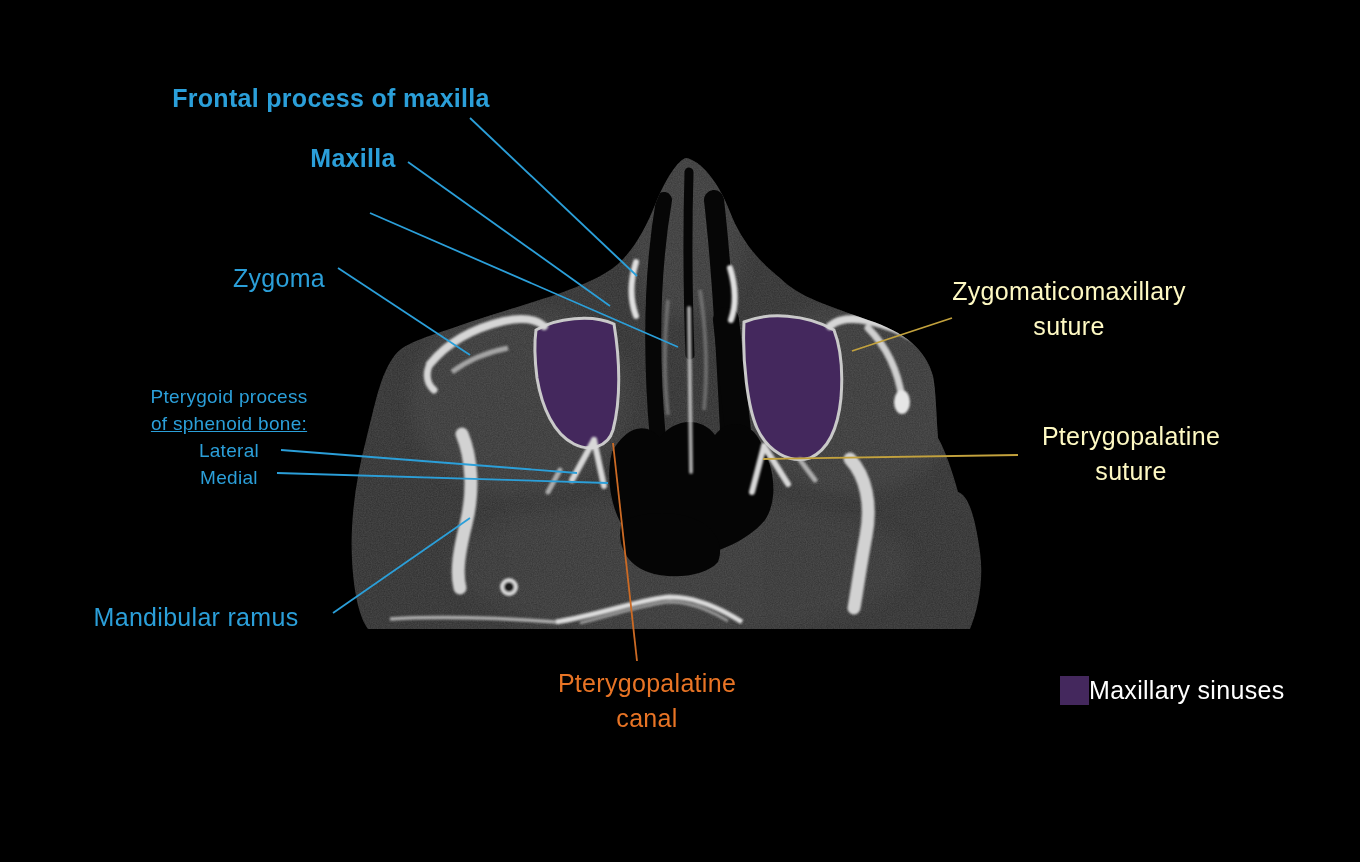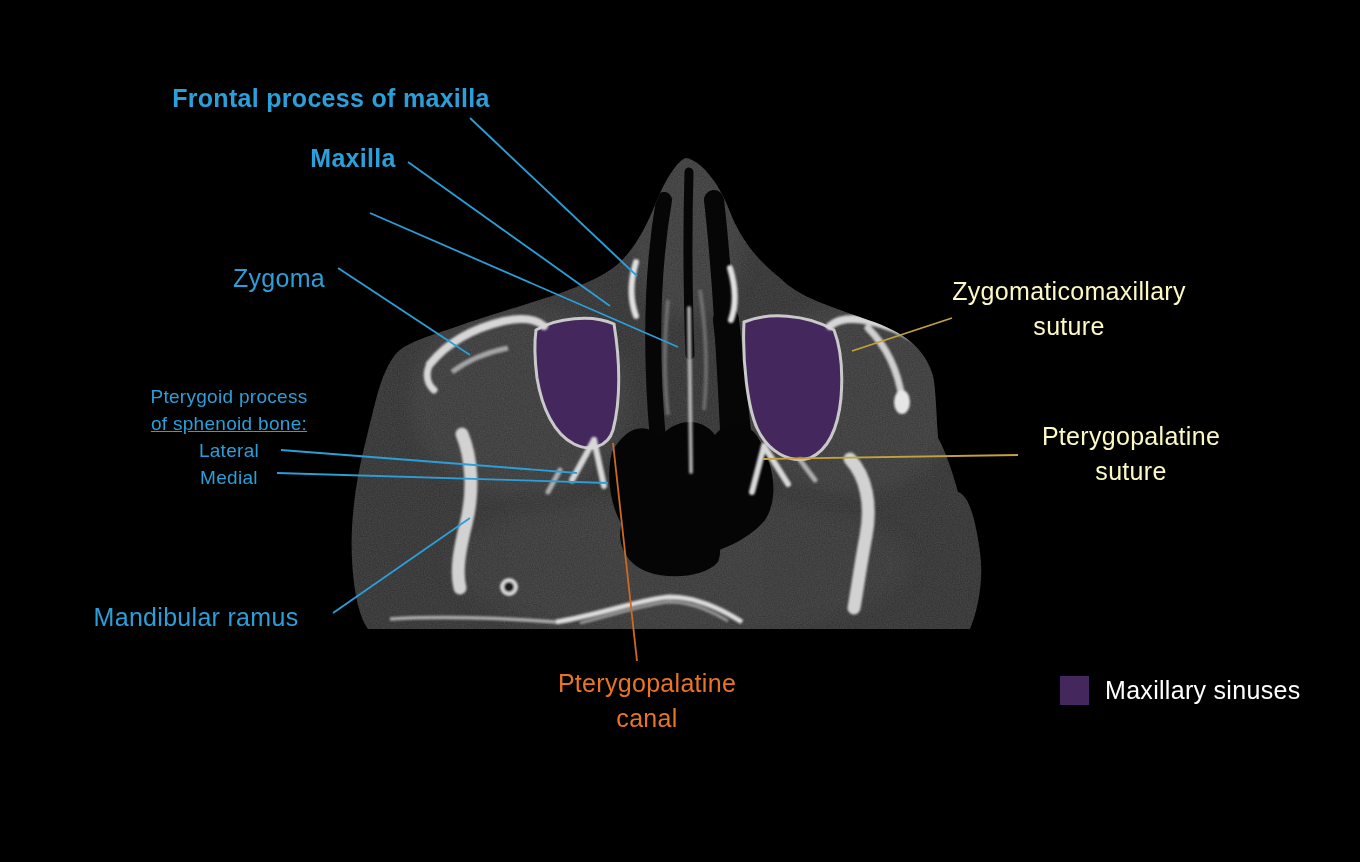--- a/index.html
+++ b/index.html
@@ -19,21 +19,21 @@
   }
   .center{transform:translateX(-50%);text-align:center;}
   .lbl-blue{color:#2b9fd9;font-size:25px;}
   .lbl-blue-sm{color:#2b9fd9;font-size:19px;line-height:27px;}
   .lbl-yellow{color:#fef9c3;font-size:25px;line-height:35px;}
   .lbl-orange{color:#e87425;font-size:25px;line-height:35px;}
   .underlined{text-decoration:underline;}
   .stack span{display:block;}
   .legend{
     position:absolute;left:1060px;top:676px;
-    display:flex;align-items:center;gap:16px;
+    display:flex;align-items:center;
   }
   .legend .swatch{
     width:29px;height:29px;background:#44285d;flex:0 0 auto;
   }
   .legend .legend-text{color:#ffffff;font-size:25px;letter-spacing:.3px;}
 </style>
 </head>
 <body>
 
 <div class="stage">

